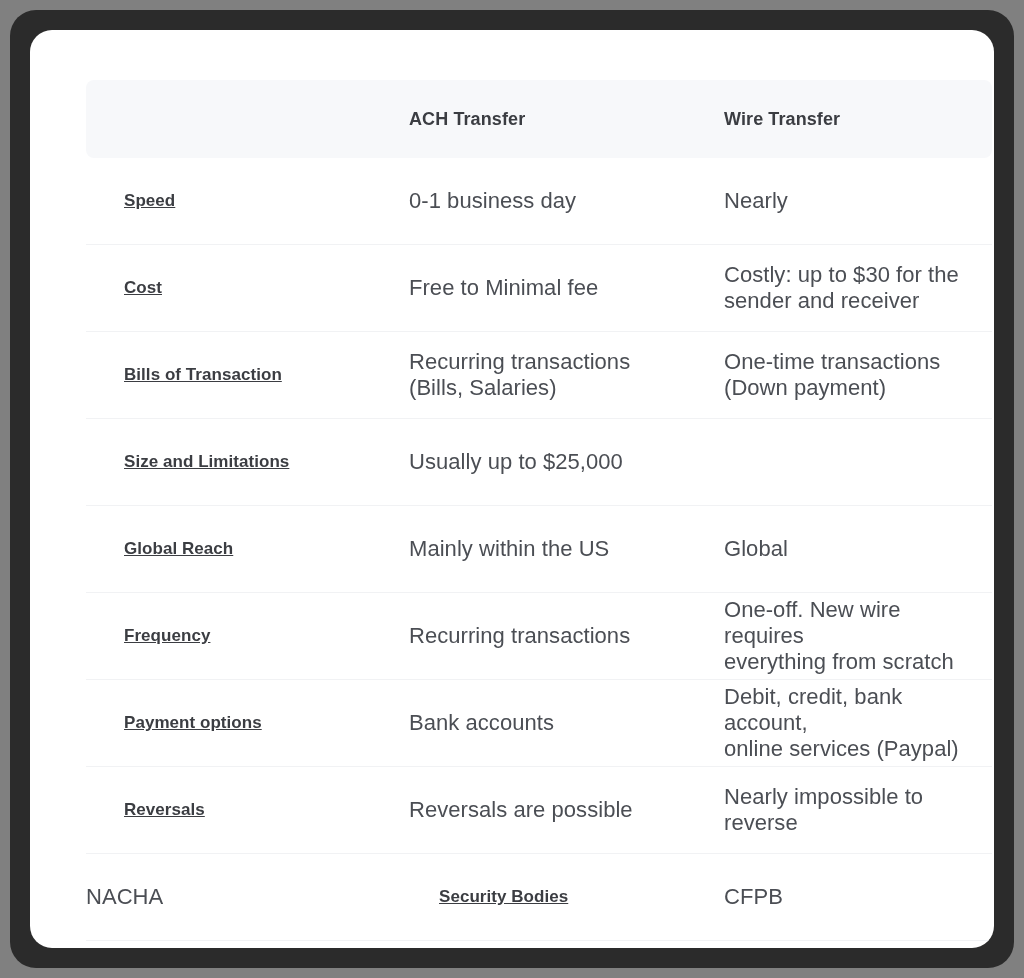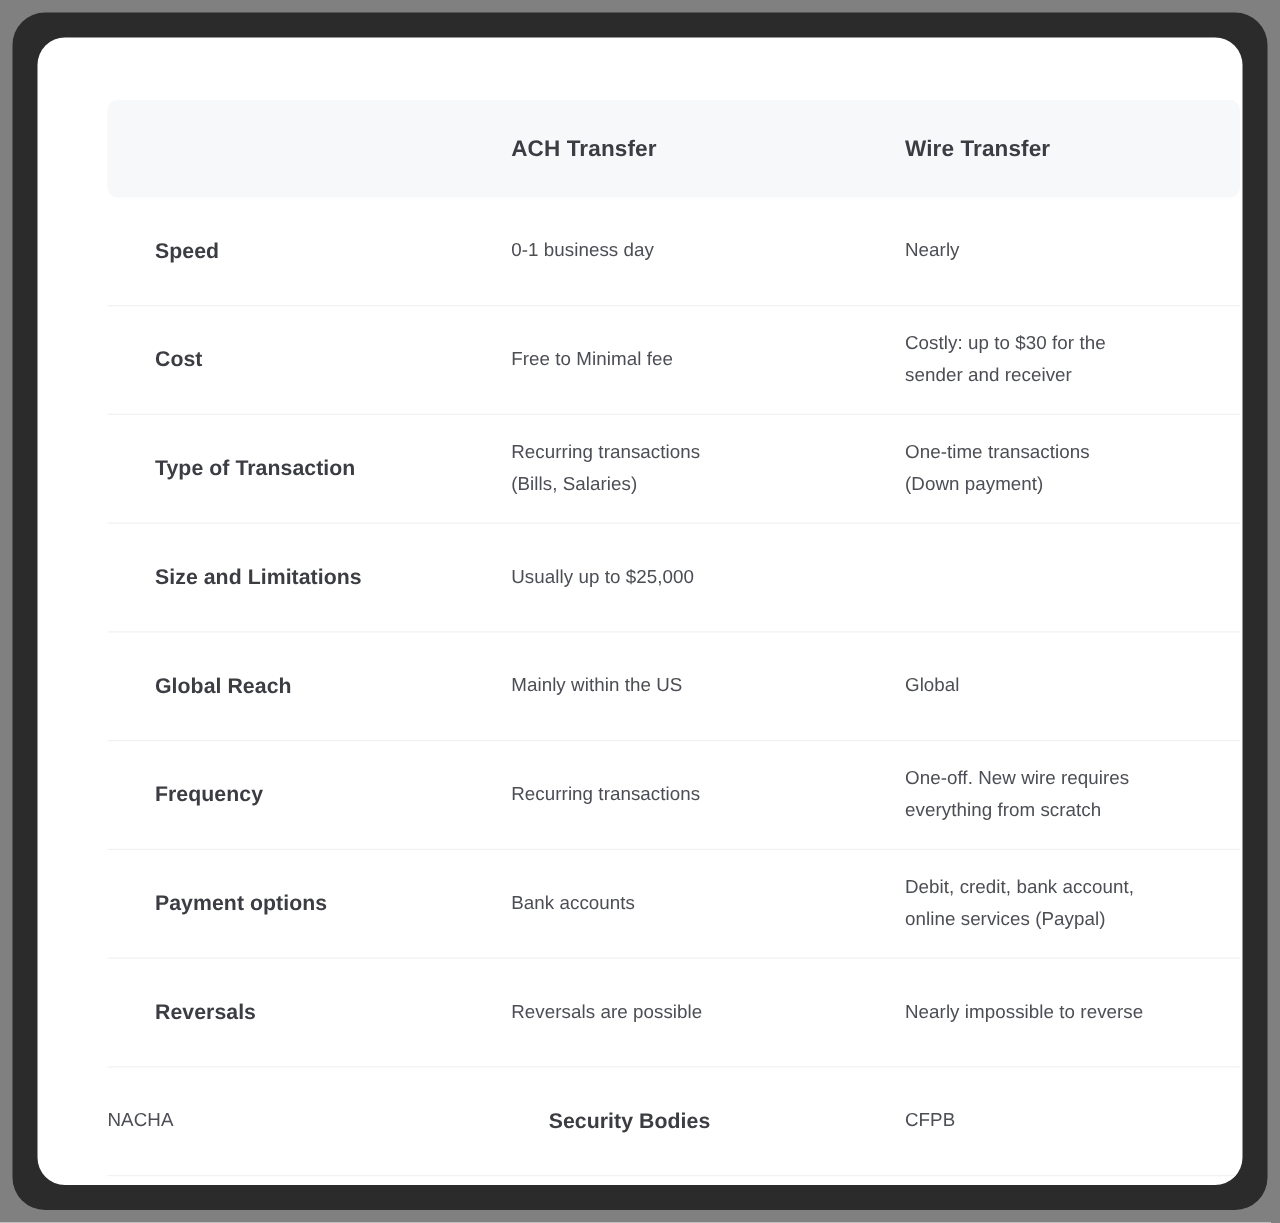--- a/index.html
+++ b/index.html
@@ -88,24 +88,25 @@
     font-weight: bold;
     color: #3b3d42;
     letter-spacing: 0.1px;
   }
 
   .label-text {
     font-size: 17px;
     font-weight: bold;
     color: #3b3d42;
     letter-spacing: 0.05px;
+    text-decoration: underline;
   }
 
   .value-text {
-    font-size: 15px;
+    font-size: 22px;
     font-weight: normal;
     color: #4b4e54;
     line-height: 26px;
     letter-spacing: 0.05px;
     white-space: pre-line;
   }
 </style>
 </head>
 <body>
 
@@ -146,21 +147,21 @@
           <span class="value-text">Free to Minimal fee</span>
         </div>
         <div class="cell col-b">
           <span class="value-text">Costly: up to $30 for the
 sender and receiver</span>
         </div>
       </div>
 
       <div class="row">
         <div class="cell col-label">
-          <span class="label-text">Type of Transaction</span>
+          <span class="label-text">Bills of Transaction</span>
         </div>
         <div class="cell col-a">
           <span class="value-text">Recurring transactions
 (Bills, Salaries)</span>
         </div>
         <div class="cell col-b">
           <span class="value-text">One-time transactions
 (Down payment)</span>
         </div>
       </div>

